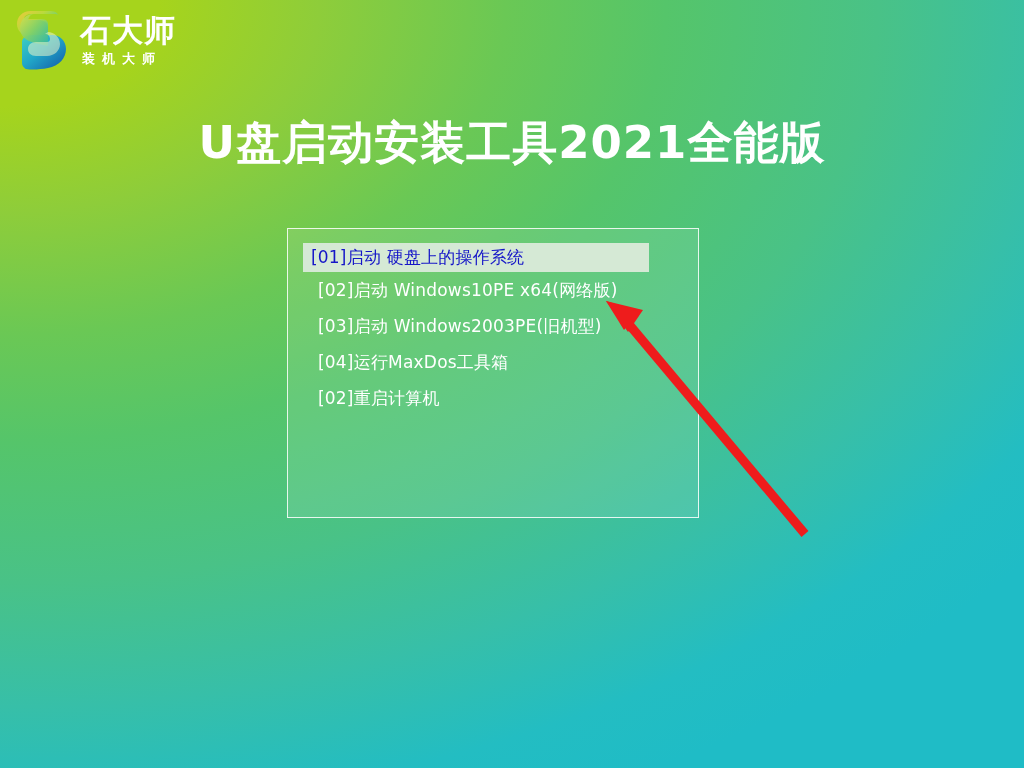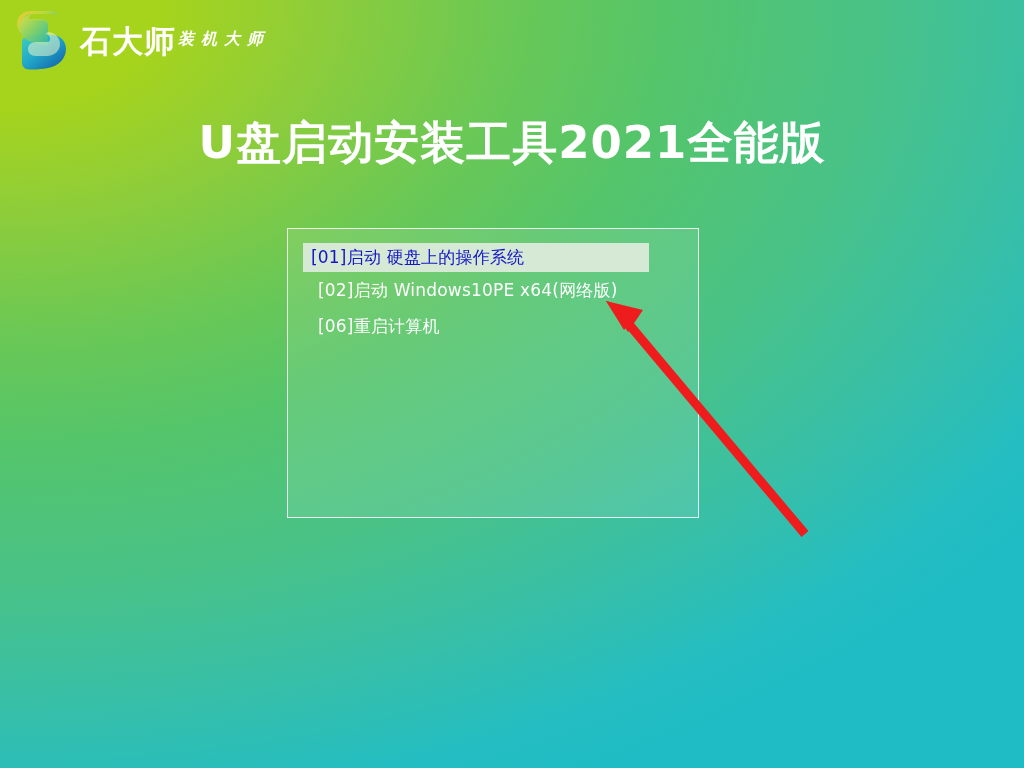--- a/index.html
+++ b/index.html
@@ -45,42 +45,42 @@
     gap: 10px;
   }
   #logo-mark {
     width: 56px;
     height: 64px;
     position: relative;
     flex: none;
   }
   #logo-text-block {
     display: flex;
+    flex-direction: column;
     justify-content: center;
     padding-top: 2px;
   }
   #logo-title {
     font-family: "DejaVu Sans", "Liberation Sans", sans-serif;
     font-size: 31px;
     font-weight: bold;
     color: #ffffff;
     line-height: 1.05;
     letter-spacing: 1px;
     white-space: nowrap;
   }
   #logo-sub {
     font-family: "DejaVu Sans", "Liberation Sans", sans-serif;
-    font-size: 16px;
+    font-size: 13px;
     font-weight: bold;
     color: #ffffff;
     letter-spacing: 7px;
     margin-top: 4px;
     padding-left: 2px;
     white-space: nowrap;
-    font-style: italic;
   }
 
   
   #main-title {
     position: absolute;
     left: 0;
     top: 113px;
     width: 1024px;
     text-align: center;
     font-family: "DejaVu Sans", "Liberation Sans", sans-serif;
@@ -190,21 +190,27 @@
 
   <div id="menu-box">
     <div id="menu-list">
         <div class="menu-row selected">
           <span class="row-text">[01]启动 硬盘上的操作系统</span>
         </div>
         <div class="menu-row">
           <span class="row-text">[02]启动 Windows10PE x64(网络版)</span>
         </div>
         <div class="menu-row">
-          <span class="row-text">[06]重启计算机</span>
+          <span class="row-text">[03]启动 Windows2003PE(旧机型)</span>
+        </div>
+        <div class="menu-row">
+          <span class="row-text">[04]运行MaxDos工具箱</span>
+        </div>
+        <div class="menu-row">
+          <span class="row-text">[02]重启计算机</span>
         </div>
       </div>
   </div>
 
   <svg id="arrow-annotation" viewBox="0 0 1024 768" xmlns="http://www.w3.org/2000/svg">
     <line x1="805" y1="534" x2="622" y2="316" stroke="#ee1c1c" stroke-width="9" stroke-linecap="butt"></line>
     <polygon points="606,301 643,310 628,332" fill="#ee1c1c"></polygon>
     <polygon points="606,301 640,312 624,330" fill="#ee1c1c"></polygon>
   </svg>
 

